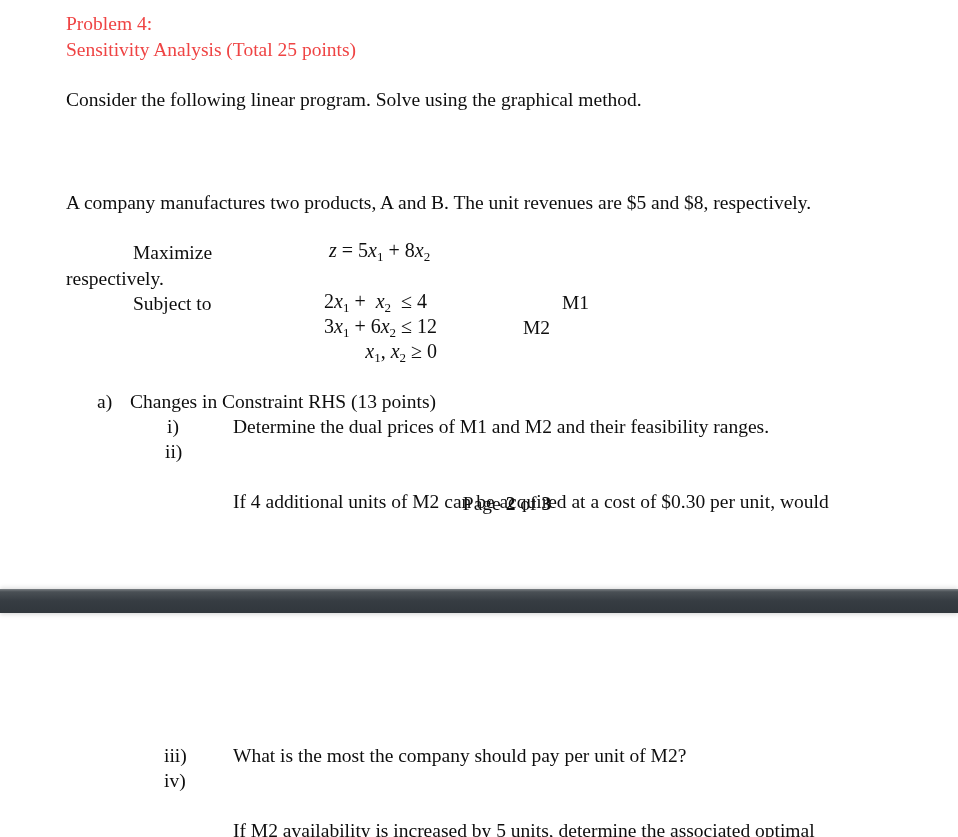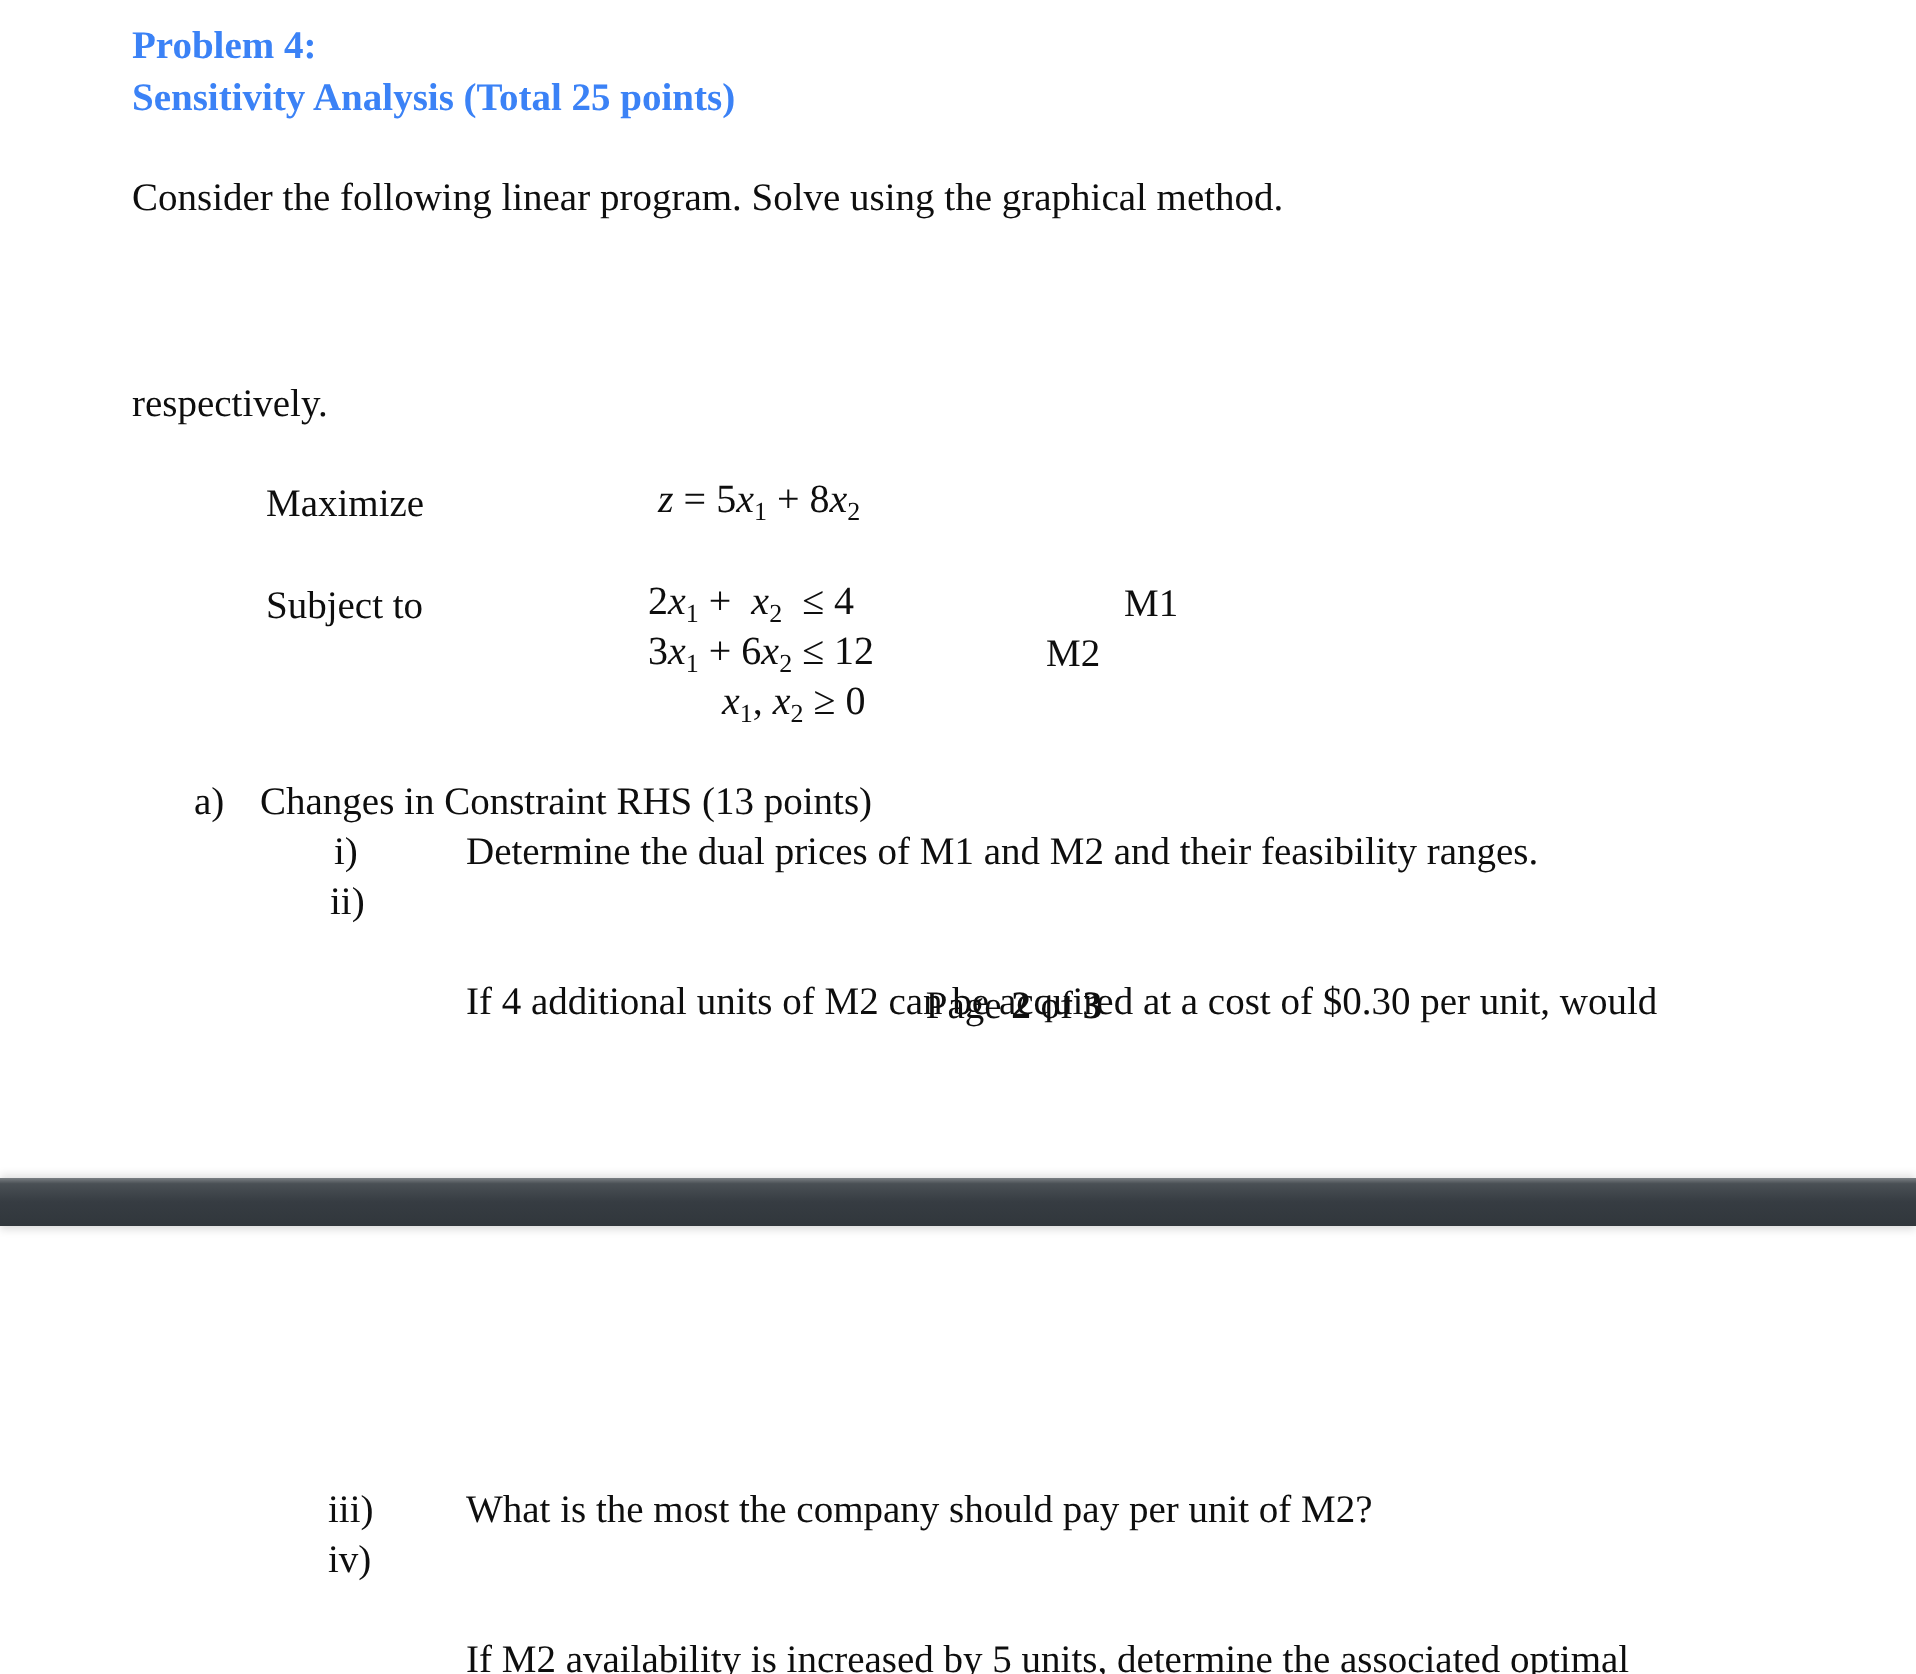--- a/index.html
+++ b/index.html
@@ -15,38 +15,38 @@
     font-family: "Liberation Serif", "DejaVu Serif", serif;
     color: #0e0e0e;
   }
   .abs { position: absolute; }
   .txt {
     font-size: 19.5px;
     line-height: 25.2px;
     white-space: pre;
   }
   .heading {
-    font-weight: bold;
-    color: #3b82f6;
+    font-weight: normal;
+    color: #ef4444;
     font-size: 19.5px;
     line-height: 25.5px;
   }
   .math {
     font-size: 20px;
     line-height: 25.2px;
     white-space: pre;
   }
   .math i { font-style: italic; }
   .math sub {
     font-size: 13px;
     line-height: 0;
     vertical-align: -4px;
     font-style: normal;
   }
-  .constraint-row3 { margin-left: 37px; }
+  .constraint-row3 { margin-left: 37px; text-align: right; }
   .footer-line {
     left: 7px;
     top: 493px;
     width: 958px;
     text-align: center;
     font-size: 19.5px;
   }
   .footer-line .bold { font-weight: bold; }
   #page-break-bar {
     left: 0;
@@ -65,20 +65,21 @@
 <body>
 
 <div class="abs heading" style="left:66px; top:11px;">
   <div>Problem 4:</div>
   <div>Sensitivity Analysis (Total 25 points)</div>
 </div>
 
 <div class="abs txt" style="left:66px; top:87px;">Consider the following linear program. Solve using the graphical method.</div>
 
 <div class="abs txt" style="left:66px; top:140px;">
+  <div>A company manufactures two products, A and B. The unit revenues are $5 and $8, respectively.</div>
   <div>respectively.</div>
 </div>
 
 <div class="abs txt" style="left:133px; top:240px;">Maximize</div>
 <div class="abs math" style="left:329px; top:238px;"><i>z</i> = 5<i>x</i><sub>1</sub> + 8<i>x</i><sub>2</sub></div>
 
 <div class="abs txt" style="left:133px; top:291px;">Subject to</div>
 
 <div class="abs" style="left:324px; top:289px;">
   <div class="math">2<i>x</i><sub>1</sub> +  <i>x</i><sub>2</sub>  ≤ 4</div>

